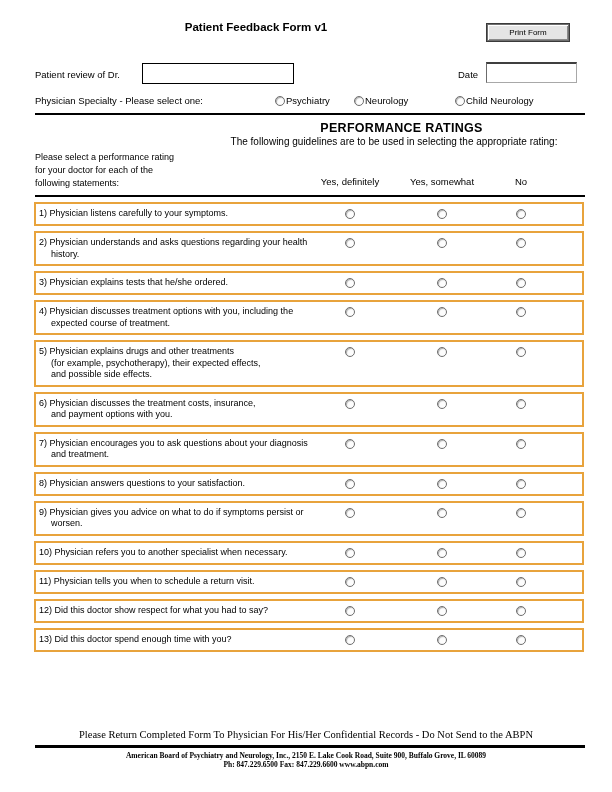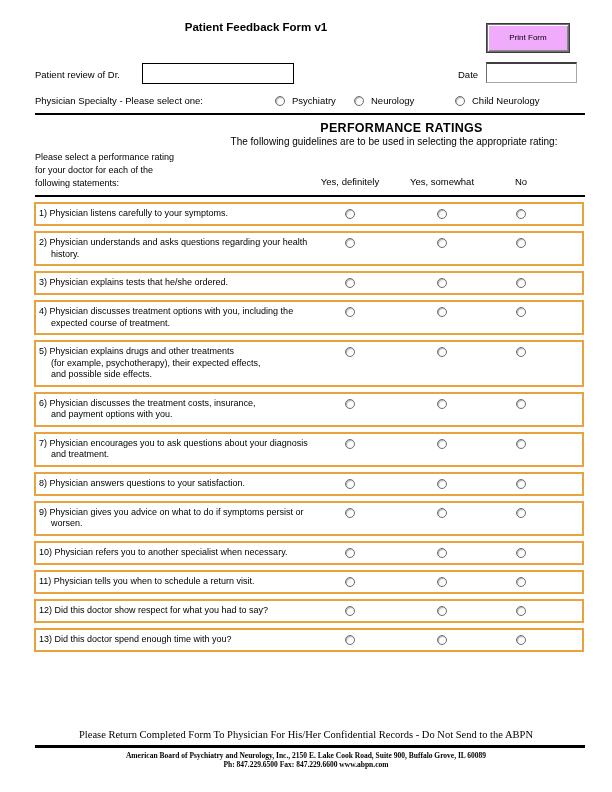--- a/index.html
+++ b/index.html
@@ -12,40 +12,40 @@
     font-family:"Liberation Sans", sans-serif;
     color:#000;
     overflow:hidden;
   }
   
   .form-title {
     position:absolute; top:21px; left:0; width:512px;
     text-align:center; font-size:11.5px; font-weight:bold;
   }
   .print-btn {
-    position:absolute; top:24px; left:487px; width:82px; height:28px;
-    background:#f0abfc;
+    position:absolute; top:24px; left:487px; width:82px; height:17px;
+    background:#e5e5e5;
     border:1px solid #6f6f6f;
     box-shadow:0 0 0 1px #3a3a3a, inset 1px 1px 0 #ffffff, inset -1px -1px 0 #8a8a8a;
     font-family:"Liberation Sans", sans-serif;
     font-size:8px; line-height:12px; text-align:center;
     cursor:pointer;
   }
   .lbl { position:absolute; font-size:9.5px; white-space:nowrap; }
   .dr-input {
     position:absolute; top:63px; left:142px; width:152px; height:21px;
     border:1px solid #000; background:#fff;
     font-size:10px; padding:0 3px;
   }
   .date-input {
     position:absolute; top:62px; left:486px; width:91px; height:21px;
     border:1px solid #a8a8a8; border-top:2px solid #3f3f3f; border-left:1px solid #6b6b6b;
     background:#fff; font-size:10px; padding:0 3px;
   }
-  .spec-option { position:absolute; top:95px; font-size:9.5px; display:flex; align-items:center; gap:7px;padding-left:32px; }
+  .spec-option { position:absolute; top:95px; font-size:9.5px; display:flex; align-items:center; gap:1px;padding-left:32px; }
   .radio {
     display:inline-block; width:10px; height:10px; border-radius:50%;
     background:#fdfdfd; border:1px solid #6e6e6e;
     box-shadow:inset 1px 1px 1px rgba(110,110,110,.55), 1px 1px 0 rgba(255,255,255,.9);
     cursor:pointer; flex:0 0 auto;
   }
   .hline { position:absolute; left:35px; width:550px; background:#000; }
   .line-specialty { top:113px; height:2px; }
   .line-ratings-rule { top:195px; height:1.5px; }
   .line-footer { top:745px; height:3px; }

